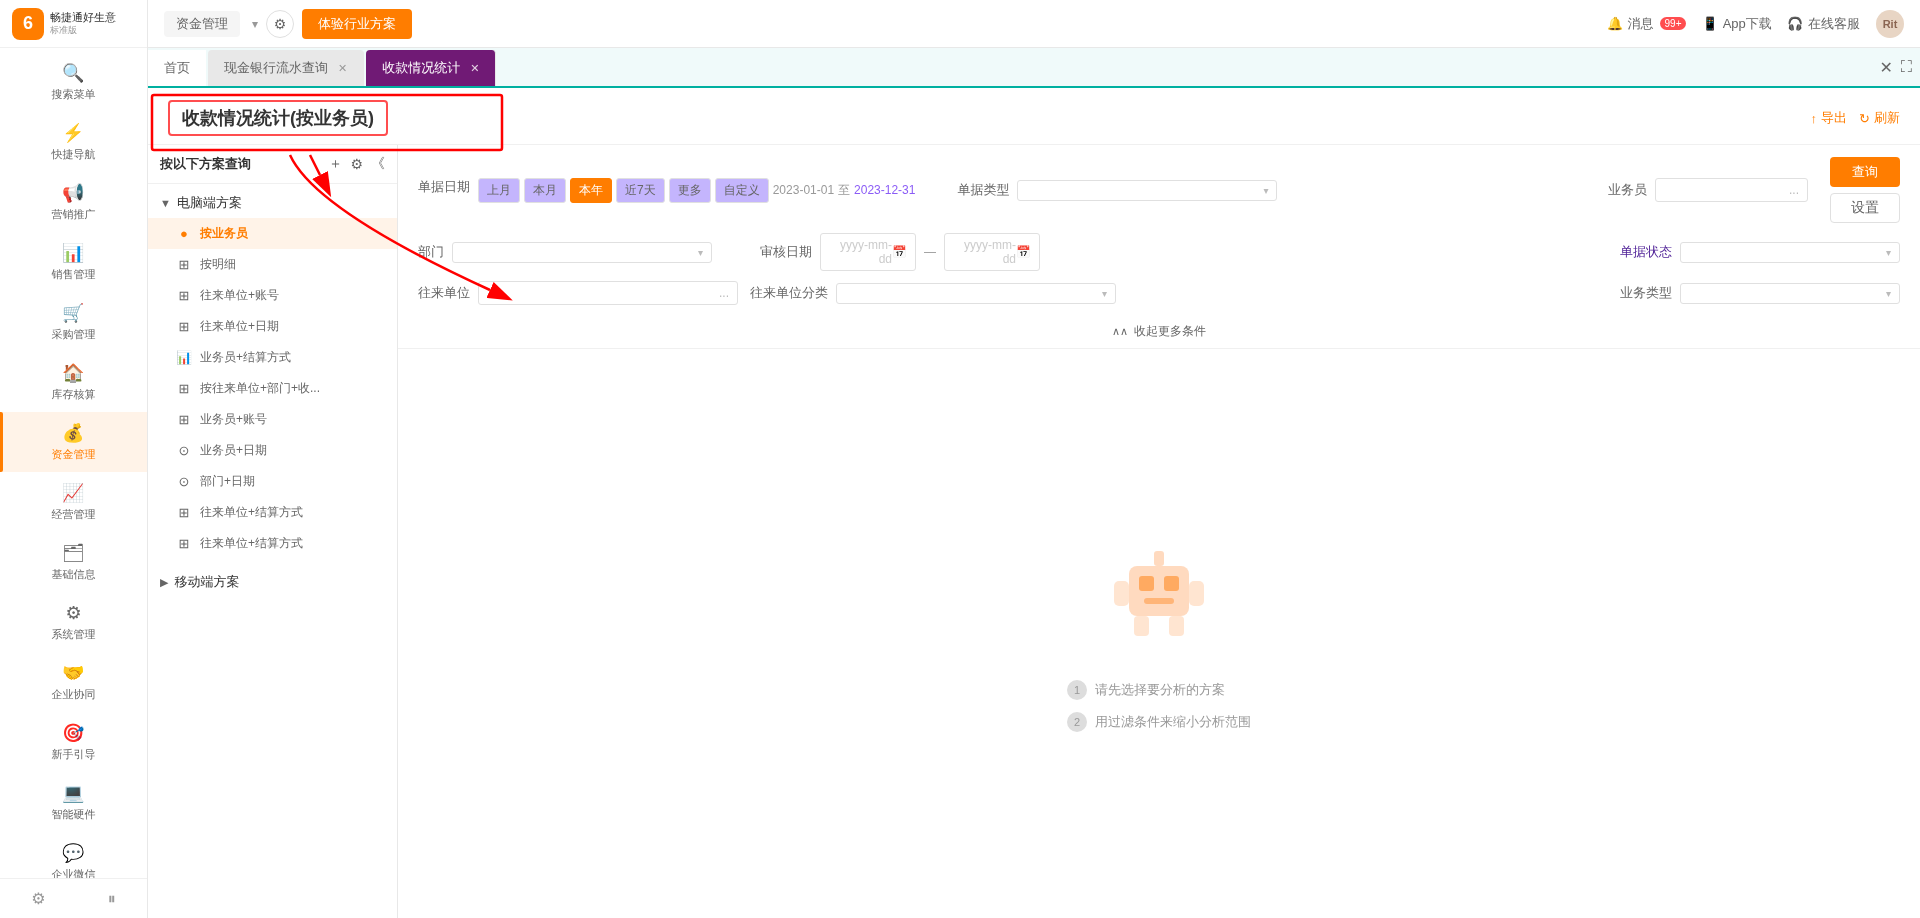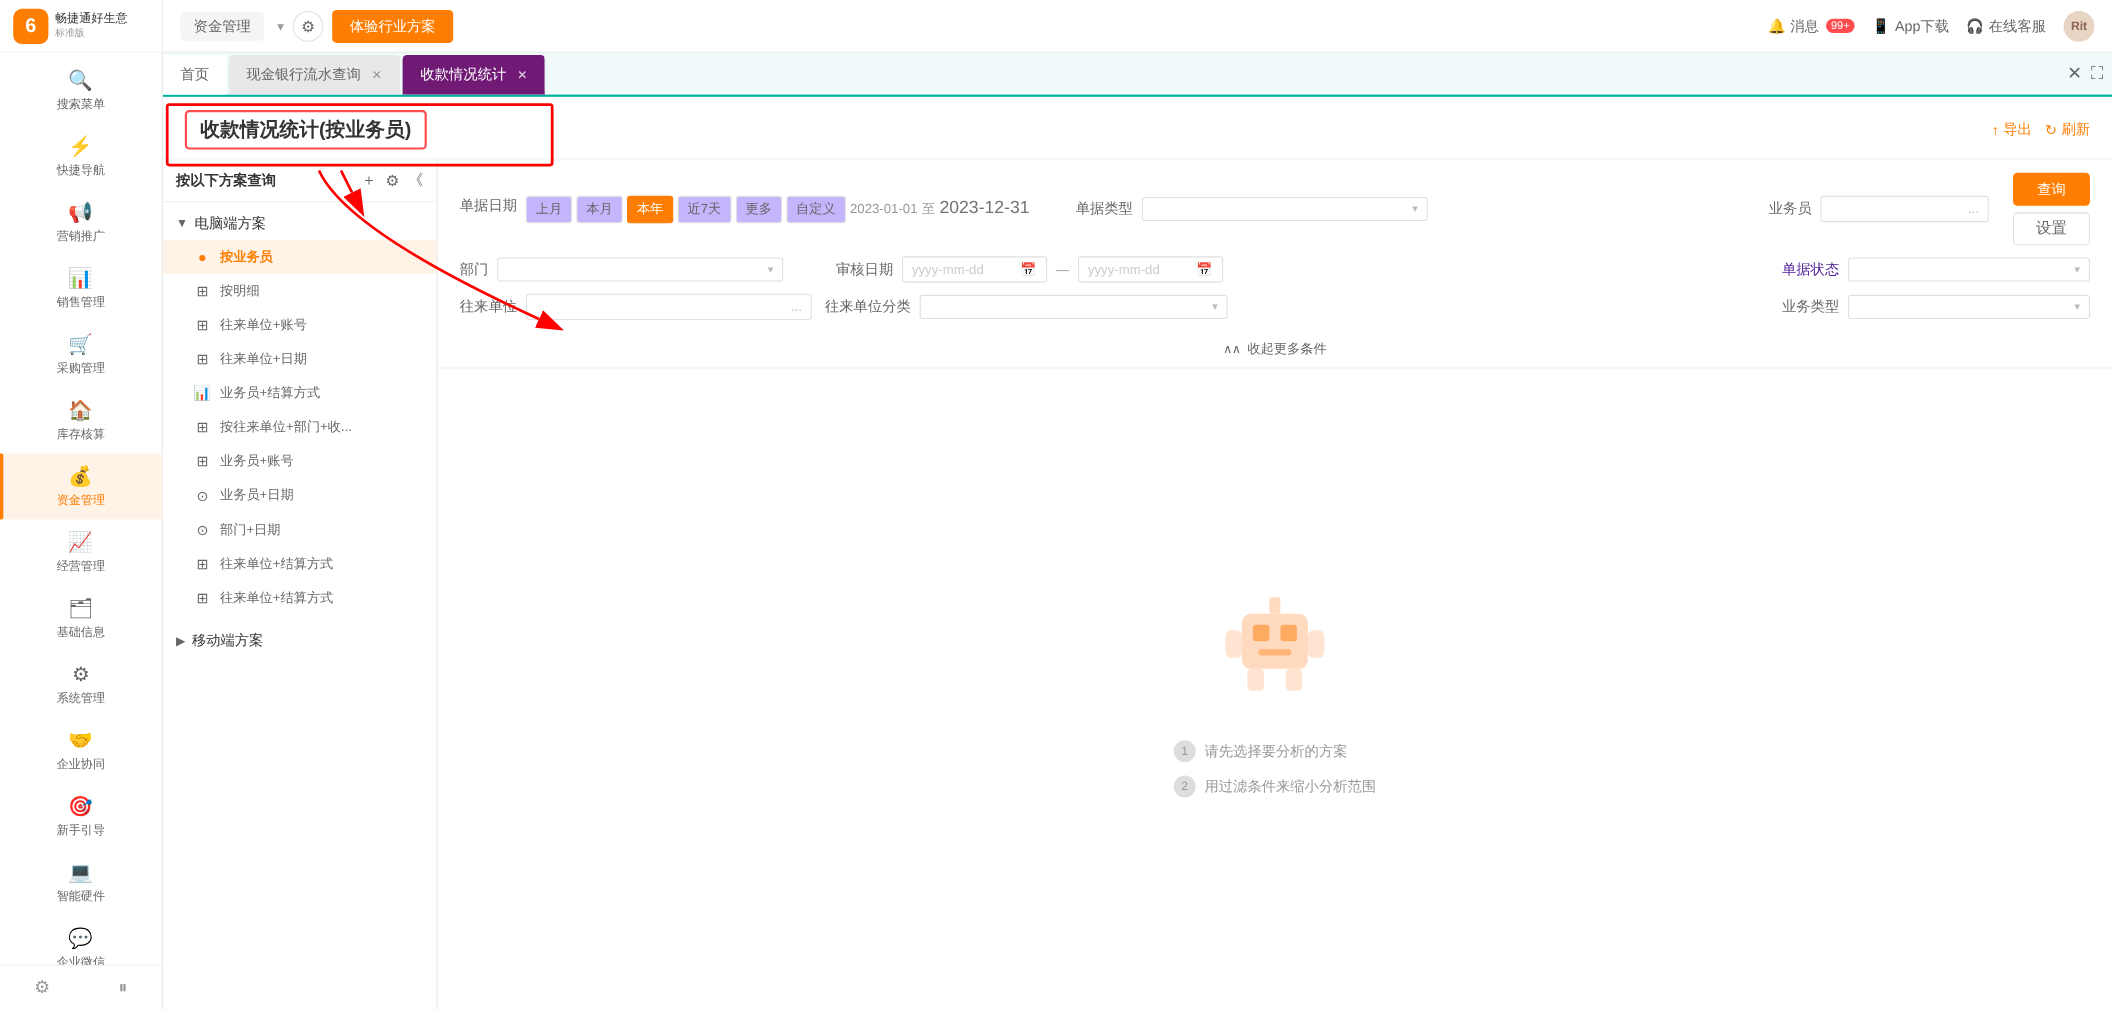--- a/index.html
+++ b/index.html
@@ -291,24 +291,25 @@
       cursor: pointer;
       justify-content: space-between;
     }
     .select-arrow { color: #bbb; font-size: 10px; }
     .date-input {
       border: 1px solid #e0e0e0;
       border-radius: 3px;
       padding: 4px 8px;
       font-size: 12px;
       color: #999;
-      width: 132px;
+      width: 96px;
       display: flex;
       align-items: center;
       justify-content: space-between;
+      text-align: right;
     }
     .date-dash { color: #999; font-size: 12px; }
     .btn-query {
       background: #ff7d00;
       color: white;
       border: none;
       padding: 6px 20px;
       border-radius: 4px;
       font-size: 13px;
       cursor: pointer;
@@ -583,21 +584,21 @@
               <span style="font-size:13px;color:#666;white-space:nowrap;">单据日期</span>
               <div style="display:flex;gap:4px;align-items:center;">
                 <button class="date-btn">上月</button>
                 <button class="date-btn">本月</button>
                 <button class="date-btn active">本年</button>
                 <button class="date-btn">近7天</button>
                 <button class="date-btn">更多</button>
                 <button class="date-btn">自定义</button>
                 <span style="font-size:12px;color:#999;">2023-01-01</span>
                 <span style="font-size:12px;color:#999;">至</span>
-                <span style="font-size:16px;color:#737373;">2023-12-31</span>
+                <span style="font-size:12px;color:#8b5cf6;">2023-12-31</span>
               </div>
             </div>
             <div style="flex:1;display:flex;align-items:center;gap:8px;margin-left:30px;">
               <span style="font-size:13px;color:#666;">单据类型</span>
               <div class="filter-select" style="flex:1;max-width:260px;">
                 <span style="color:#ccc;"></span>
                 <span class="select-arrow">▾</span>
               </div>
             </div>
             <div style="display:flex;align-items:center;gap:8px;min-width:200px;">

